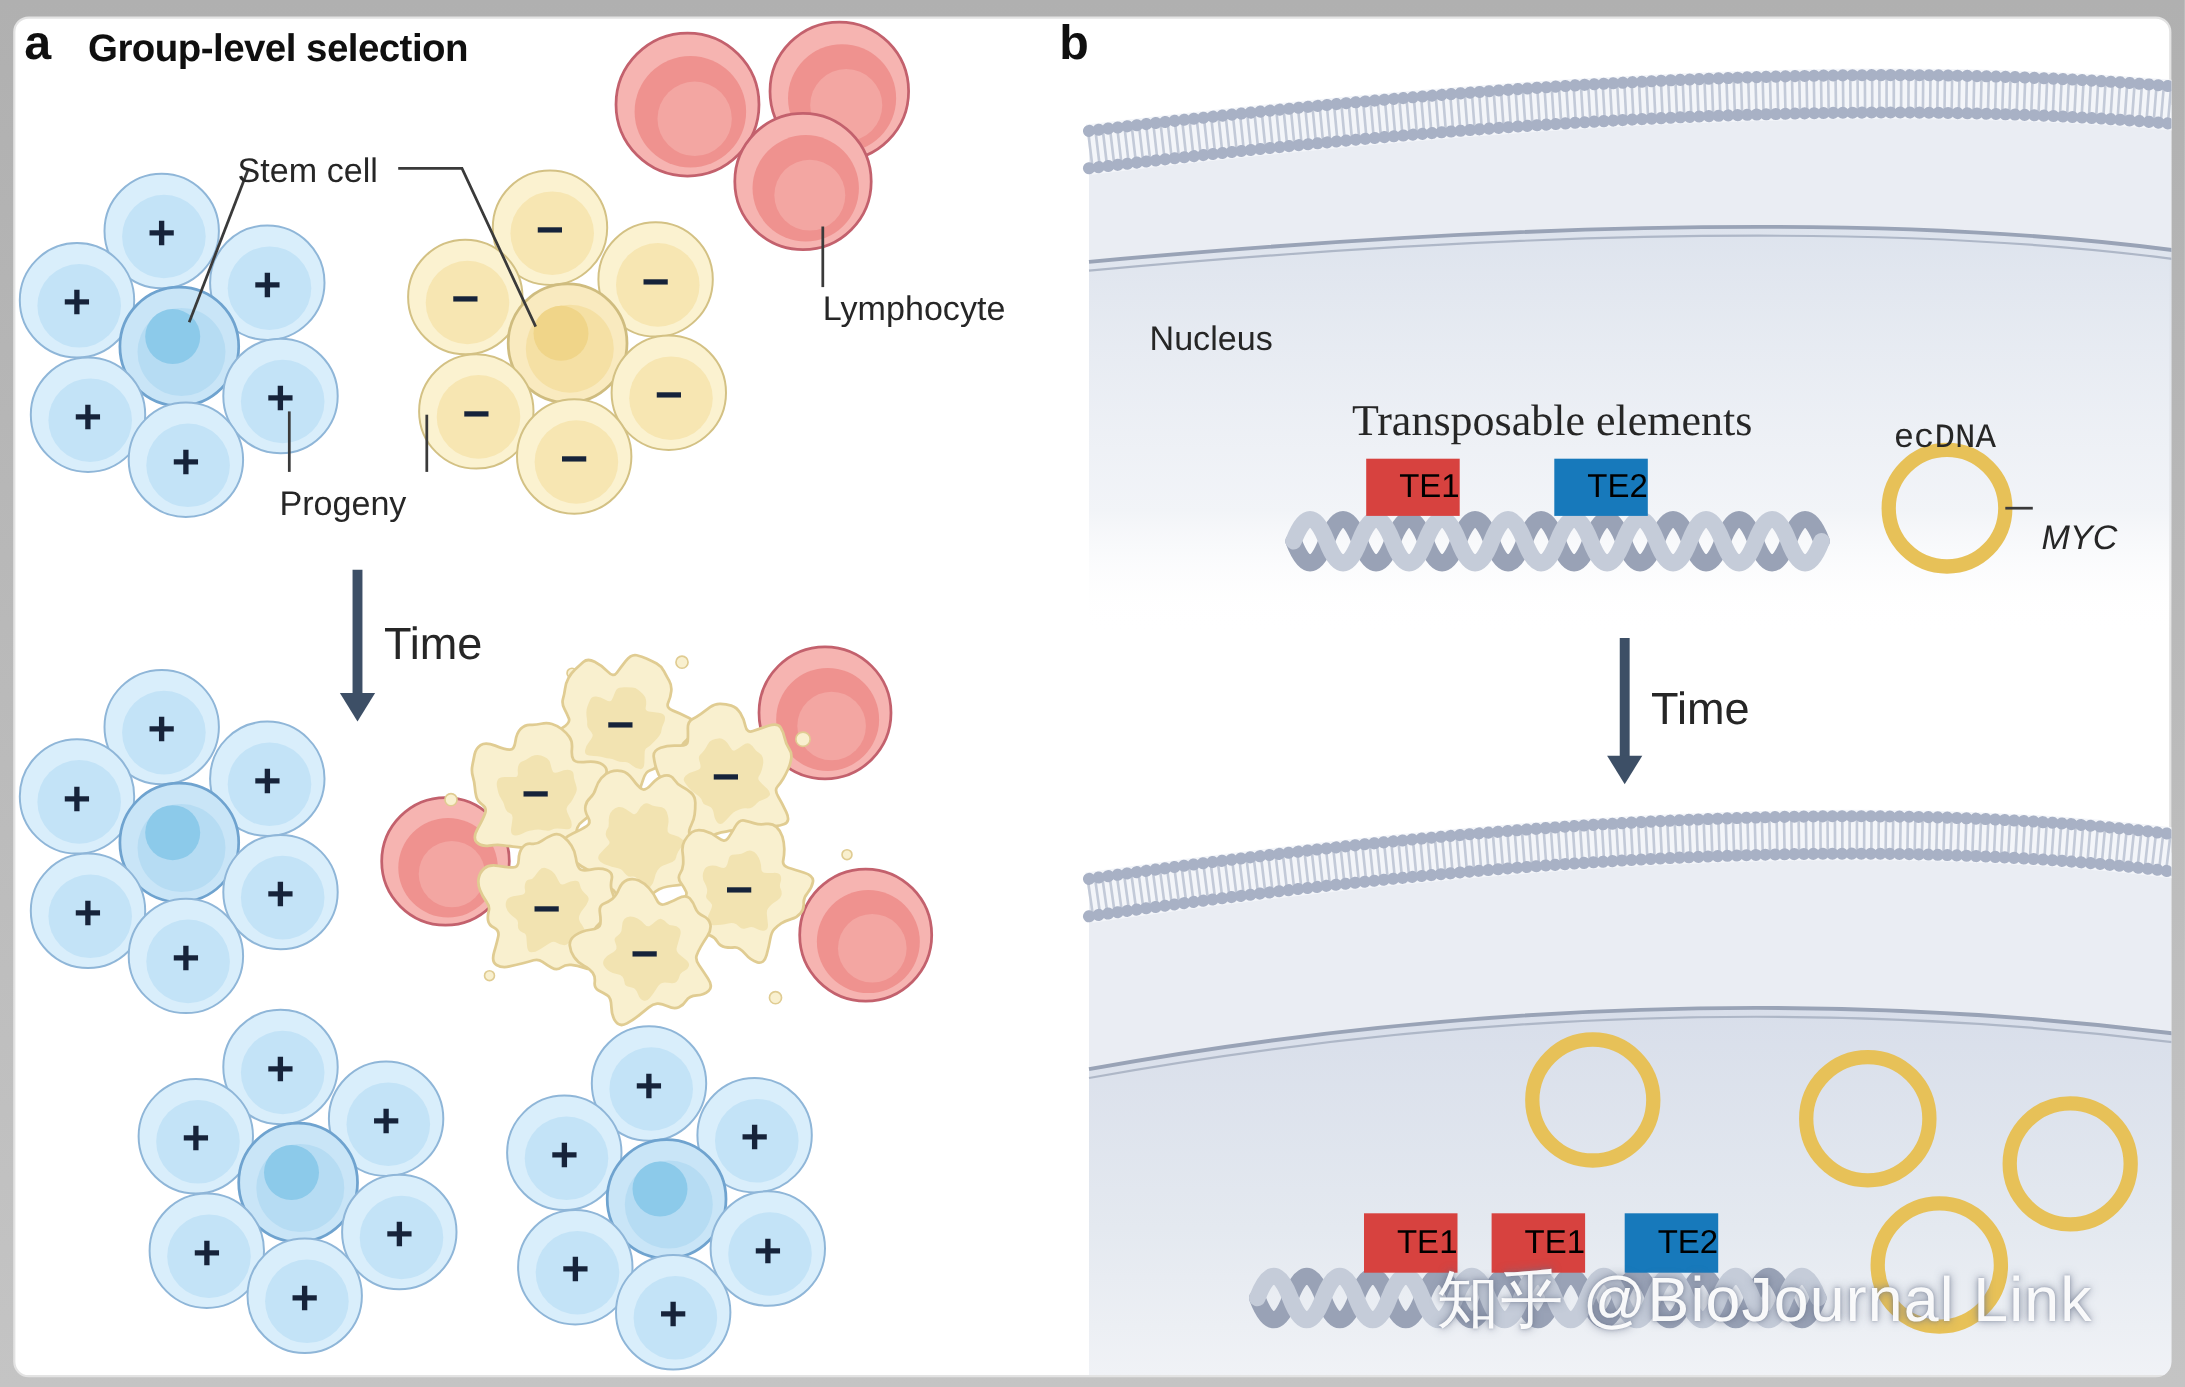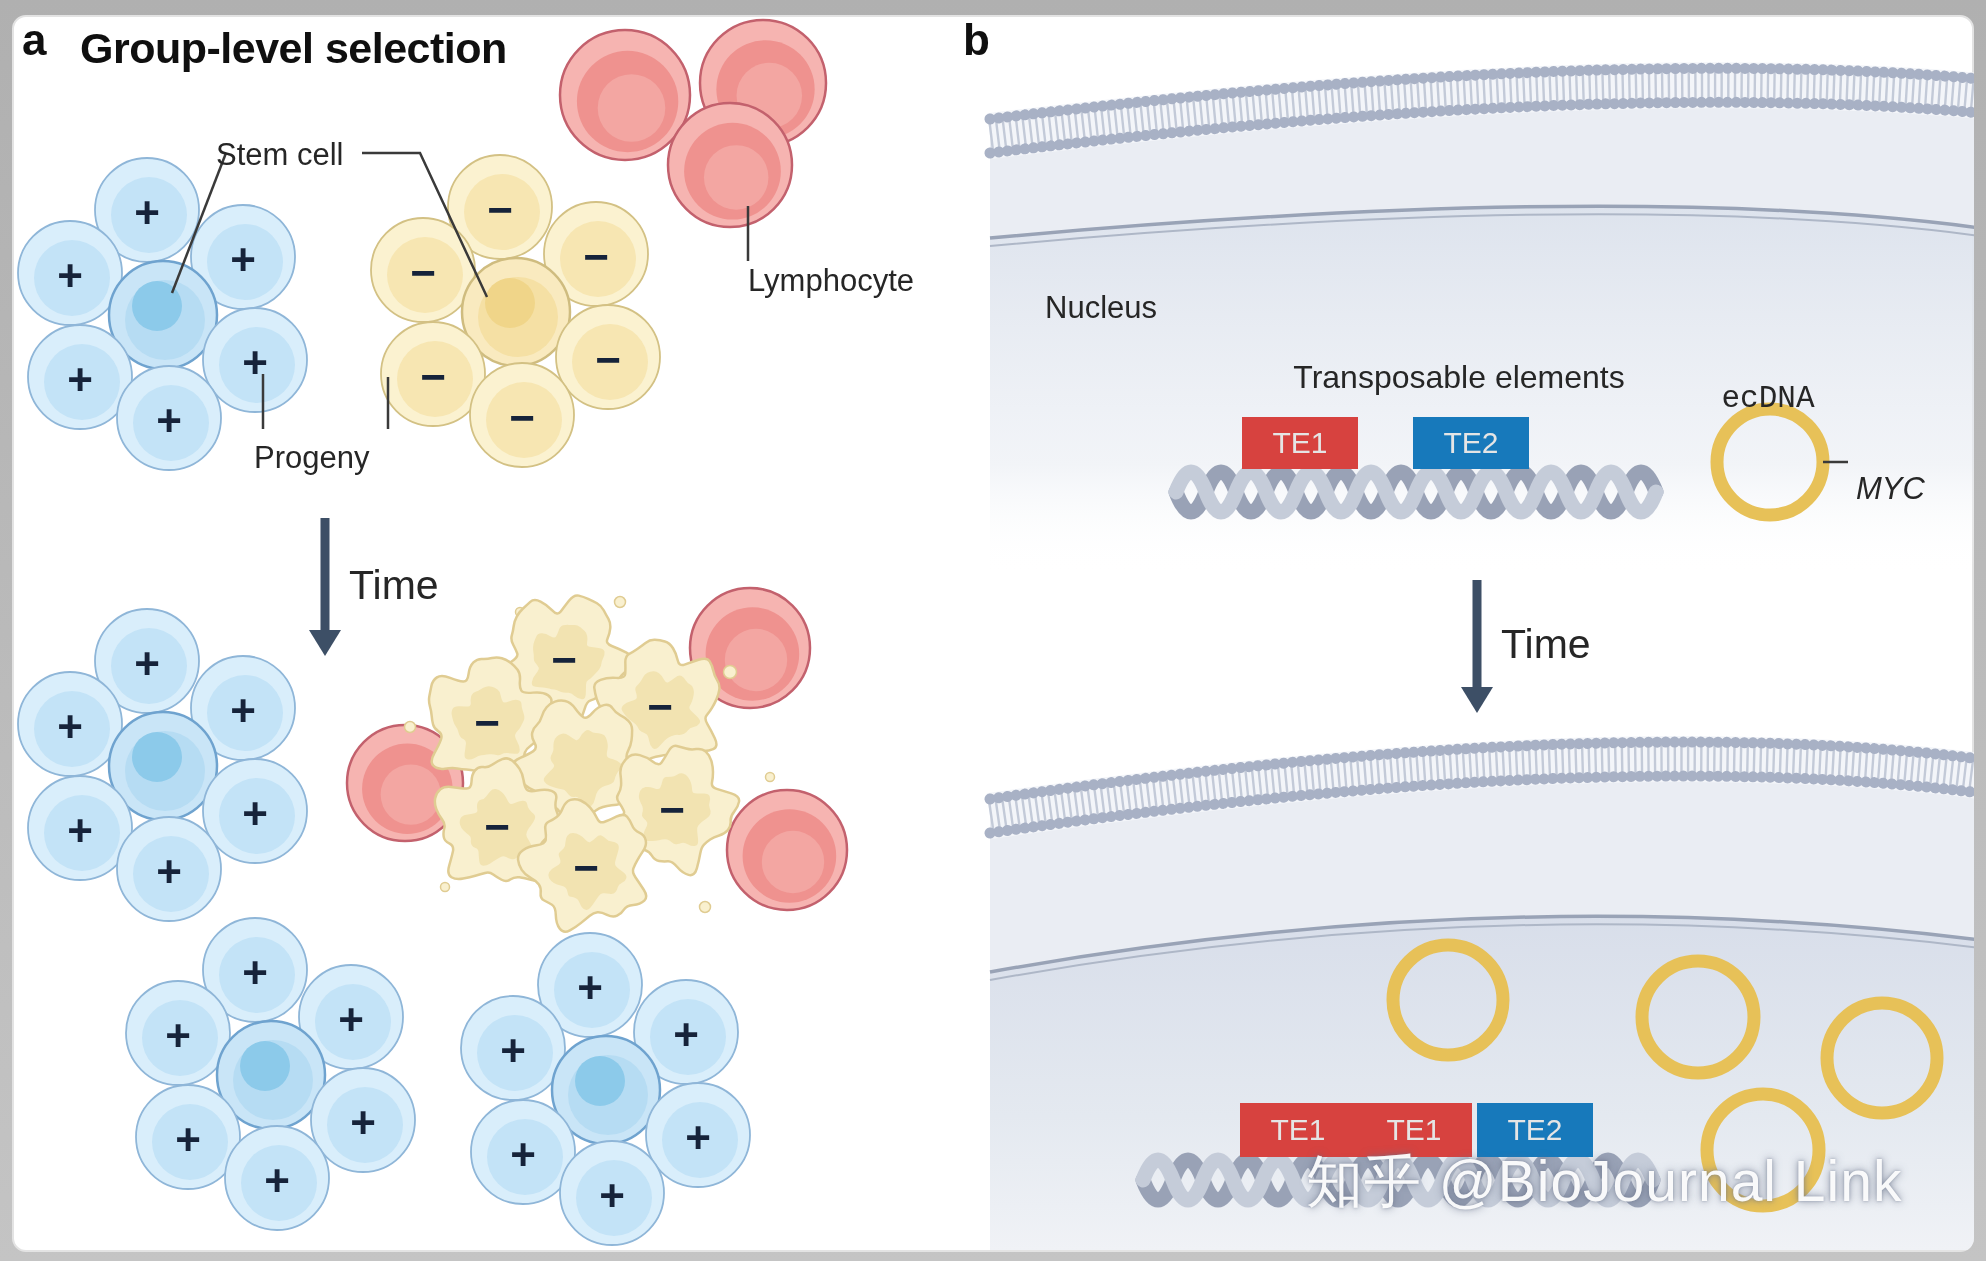--- a/index.html
+++ b/index.html
@@ -1,26 +1,26 @@
 <!DOCTYPE html>
 <html><head>
 <meta charset="utf-8">
 <style>
   html,body{margin:0;padding:0;background:#b9b9b9;font-family:"Liberation Sans",sans-serif;}
   #stage{position:relative;width:1986px;height:1261px;background:linear-gradient(#b0b0b0,#c4c4c4);overflow:hidden;}
   #card{position:absolute;left:12px;top:15px;right:12px;bottom:9px;background:#ffffff;border:2px solid #e3e3e3;border-radius:14px;}
   #fig{position:absolute;left:0;top:0;width:1986px;height:1261px;clip-path:inset(15px 12px 9px 12px round 14px);}
   .lbl{position:absolute;color:#262626;white-space:nowrap;line-height:1.1;}
   .tag{font-size:44px;font-weight:800;color:#0f0f0f;}
-  .title{font-size:43px;font-weight:700;color:#0f0f0f;letter-spacing:-0.5px;}
+  .title{font-size:35px;font-weight:700;color:#0f0f0f;letter-spacing:-0.5px;}
   .plain{font-size:31px;}
   .time{font-size:41px;}
   .center{transform:translateX(-50%);}
   .ital{font-style:italic;margin-top:28px;}
-  .te-box{position:absolute;width:116px;text-align:center;color:#e5e5e5;font-size:30px;font-weight:500;}
+  .te-box{position:absolute;width:85px;text-align:right;color:#000000;font-size:30px;font-weight:500;}
   .te-top{height:52px;line-height:52px;top:417px;}
   .te-bot{height:54px;line-height:54px;top:1103px;}
   #watermark{position:absolute;left:1306px;top:1144px;font-size:57px;color:rgba(255,255,255,0.94);
     text-shadow:0 0 9px rgba(105,115,138,.8),0 0 3px rgba(105,115,138,.55);letter-spacing:1px;}
 </style>
 </head>
 <body>
 
 <div id="stage">
   <div id="card"></div>
@@ -227,21 +227,21 @@
 
   <div class="lbl tag" style="left:22px;top:16px;">a</div>
   <div class="lbl title" style="left:80px;top:25px;">Group-level selection</div>
   <div class="lbl plain" style="left:216px;top:138px;">Stem cell</div>
   <div class="lbl plain" style="left:254px;top:441px;">Progeny</div>
   <div class="lbl plain" style="left:748px;top:264px;">Lymphocyte</div>
   <div class="lbl time" style="left:349px;top:563px;">Time</div>
 
   <div class="lbl tag" style="left:963px;top:16px;">b</div>
   <div class="lbl plain" style="left:1045px;top:291px;">Nucleus</div>
-  <div class="lbl plain center" style="left:1459px;top:360px;font-size:32px;">Transposable elements</div>
+  <div class="lbl plain center" style="left:1411px;top:360px;font-size:40px;font-family:Liberation Serif, serif;">Transposable elements</div>
   <div class="lbl plain center" style="left:1768px;top:382px;font-family:Liberation Mono, monospace;">ecDNA</div>
   <div class="lbl plain ital" style="left:1856px;top:444px;">MYC</div>
   <div class="lbl time" style="left:1501px;top:622px;">Time</div>
 
   <div class="te-box te-top" style="left: 1242px; background: rgb(215, 66, 63);">TE1</div>
   <div class="te-box te-top" style="left: 1413px; background: rgb(23, 121, 187);">TE2</div>
   <div class="te-box te-bot" style="left: 1240px; background: rgb(215, 66, 63);">TE1</div>
   <div class="te-box te-bot" style="left: 1356px; background: rgb(215, 66, 63);">TE1</div>
   <div class="te-box te-bot" style="left: 1477px; background: rgb(23, 121, 187);">TE2</div>
 

